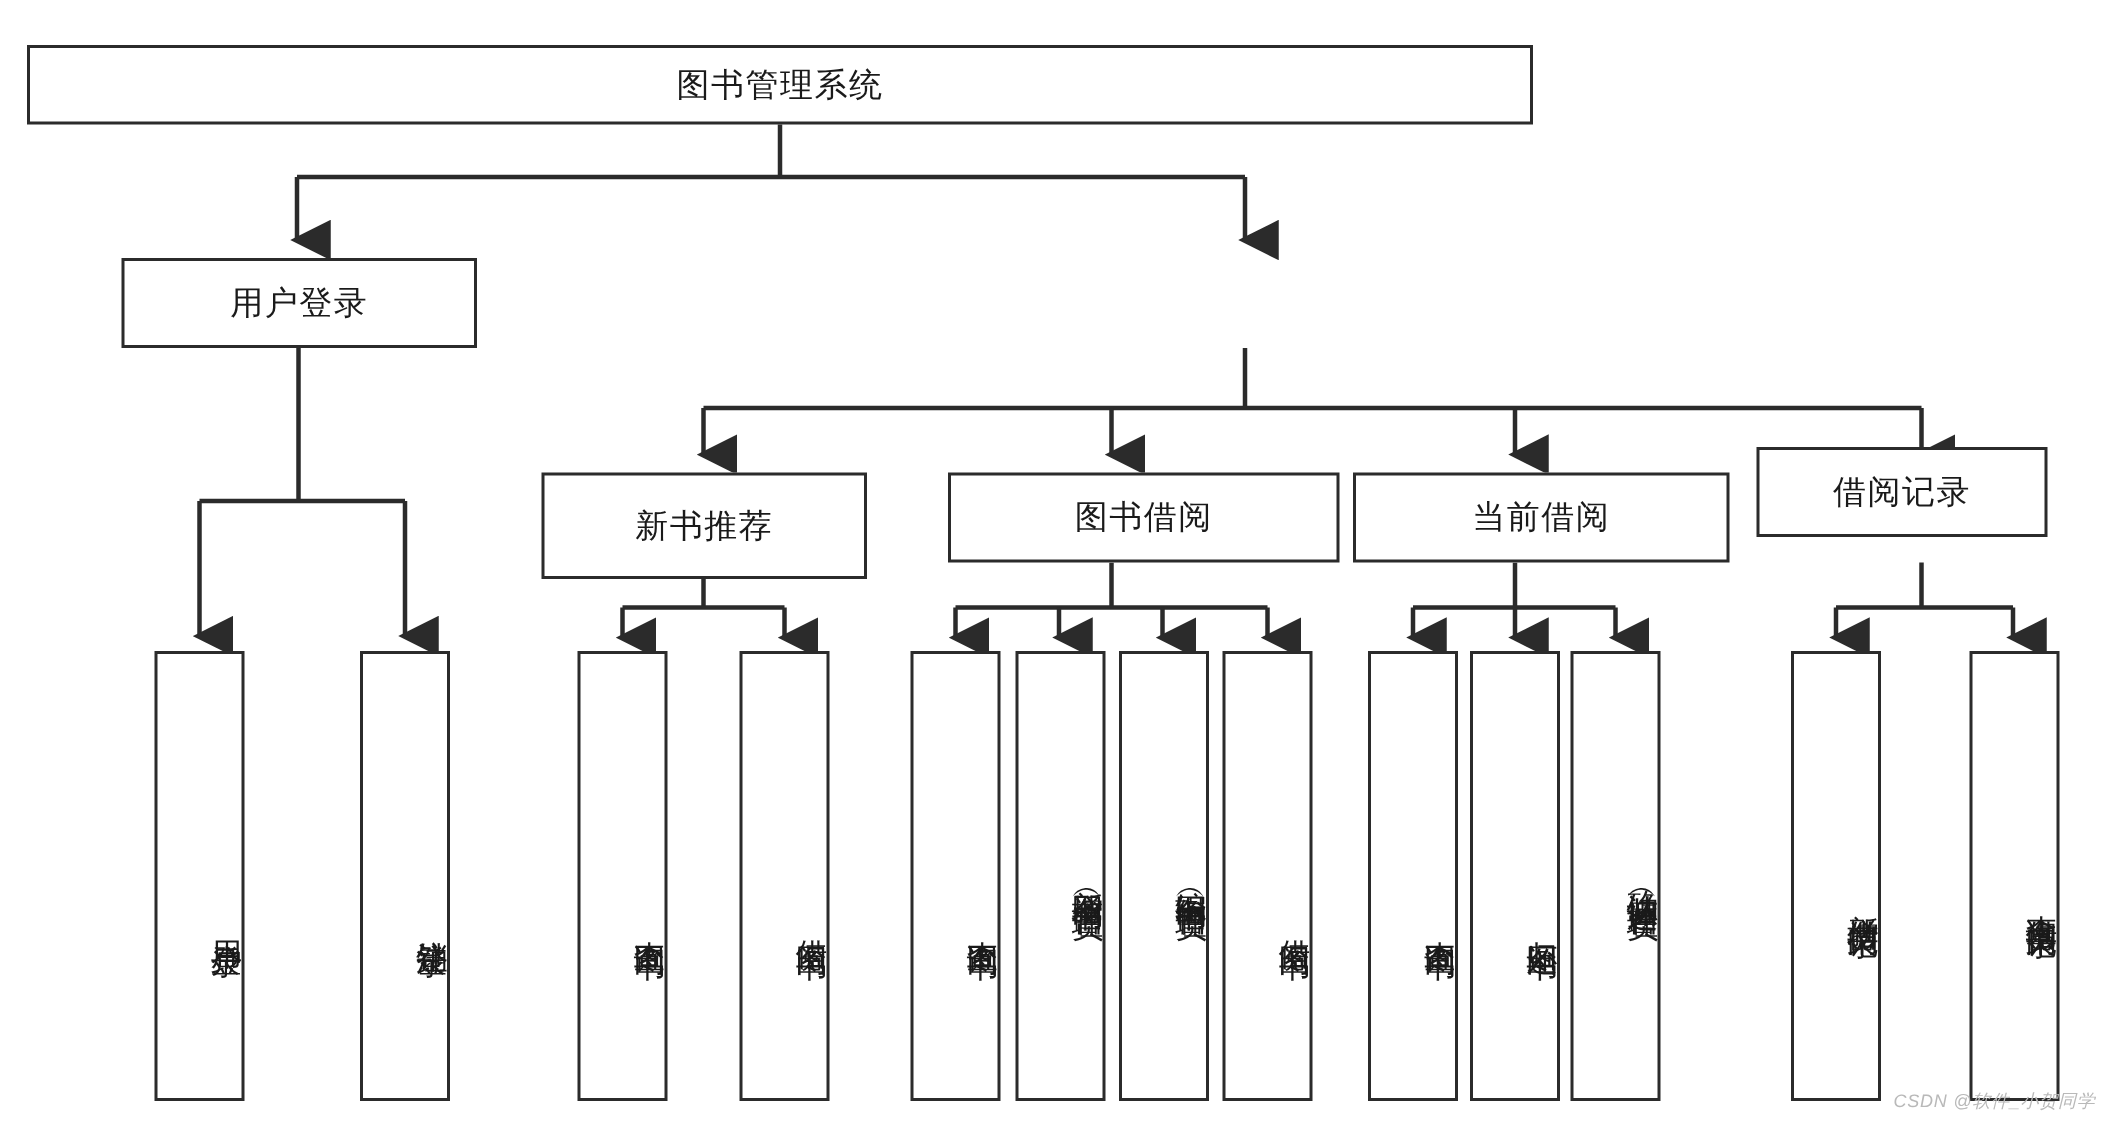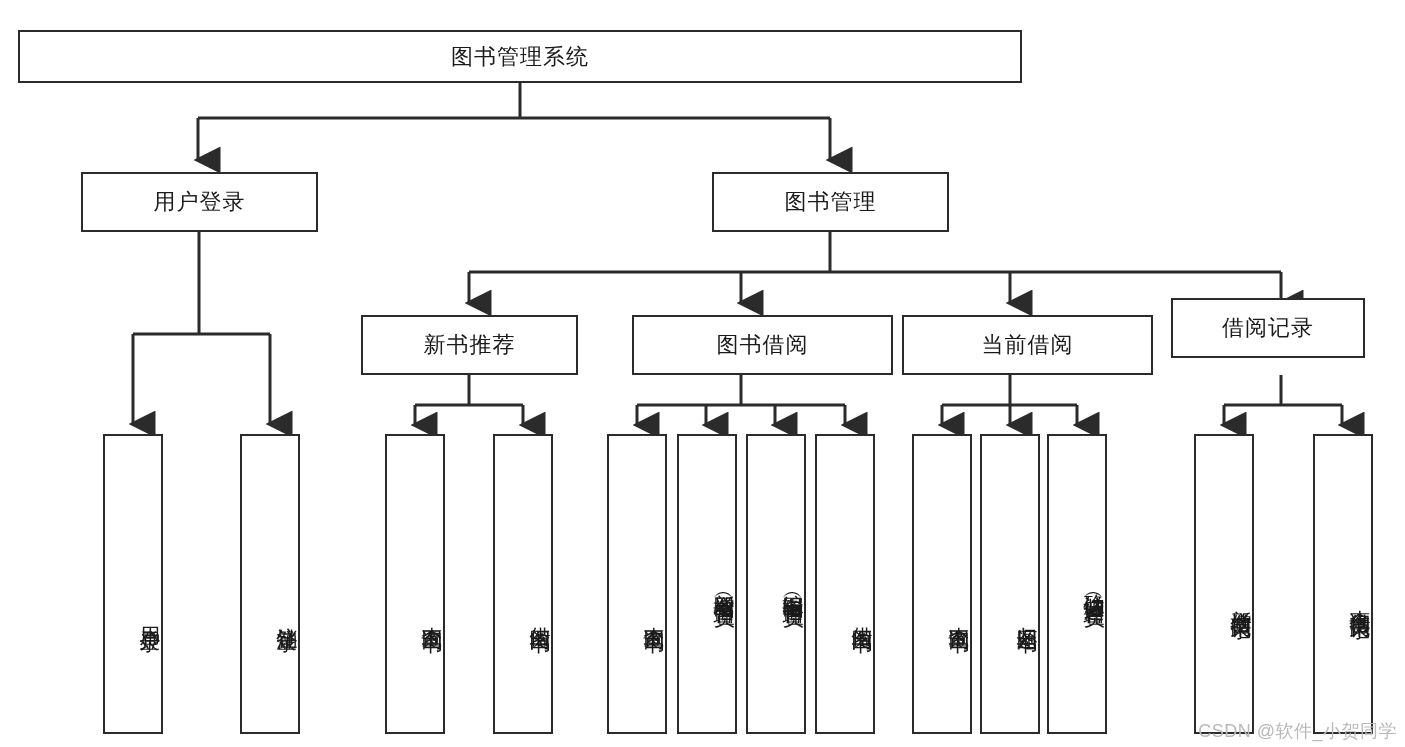--- a/index.html
+++ b/index.html
@@ -49,24 +49,25 @@
     line-height: 1.05;
     white-space: nowrap;
   }
   .node.vert.tall {
     padding-top: 4px;
   }
   .watermark {
     position: absolute;
     right: 8px;
     bottom: 4px;
-    font-size: 18px;
+    font-size: 12px;
     color: #b9b9b9;
     letter-spacing: 0.5px;
     white-space: nowrap;
+    font-style: italic;
   }
 </style>
 </head>
 <body>
 
 <div id="canvas">
 
   <svg class="edges" viewBox="0 0 1405 747" xmlns="http://www.w3.org/2000/svg">
     <defs>
       <marker id="arrow" viewBox="0 0 12 12" refX="6" refY="10" markerWidth="9" markerHeight="9" orient="auto-start-reverse">
@@ -117,25 +118,22 @@
     </g>
   </svg>
 
   <div class="node horiz" style="left:18px; top:14px; width:1004px; height:53px;margin-top:16px;">
     <span>图书管理系统</span>
   </div>
 
   <div class="node horiz" style="left:81px; top:172px; width:237px; height:60px;">
     <span>用户登录</span>
   </div>
-  <div class="node horiz" style="left:712px; top:172px; width:237px; height:60px;">
-    <span>图书管理</span>
-  </div>
 
-  <div class="node horiz" style="left:361px; top:315px; width:217px; height:60px;">
+  <div class="node horiz" style="left:361px; top:315px; width:217px; height:71px;">
     <span>新书推荐</span>
   </div>
   <div class="node horiz" style="left:632px; top:315px; width:261px; height:60px;">
     <span>图书借阅</span>
   </div>
   <div class="node horiz" style="left:902px; top:315px; width:251px; height:60px;">
     <span>当前借阅</span>
   </div>
   <div class="node horiz" style="left:1171px; top:298px; width:194px; height:60px;">
     <span>借阅记录</span>

